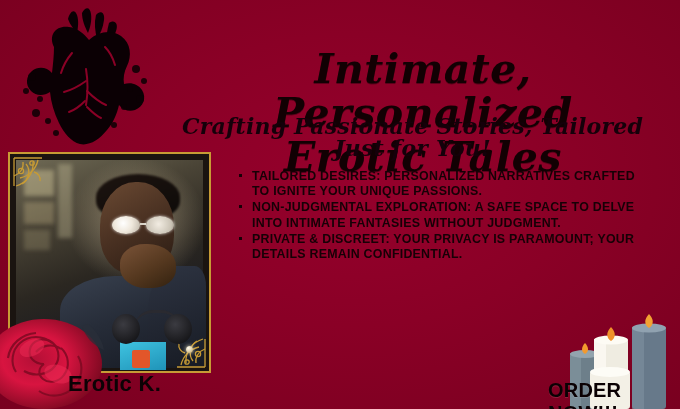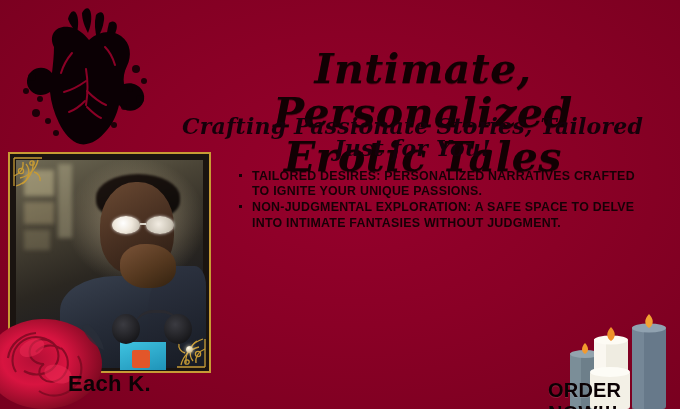--- a/index.html
+++ b/index.html
@@ -213,20 +213,21 @@
   <h1 class="title">
     <span>Intimate, Personalized</span>
     <span class="l2">Erotic Tales</span>
   </h1>
 
   <div class="subtitle">Crafting Passionate Stories, Tailored Just for You!</div>
 
   <ul class="bullets">
     <li>Tailored Desires: Personalized narratives crafted to ignite your unique passions.</li>
     <li>Non-judgmental exploration: A safe space to delve into intimate fantasies without judgment.</li>
+    <li>Private &amp; discreet: Your privacy is paramount; your details remain confidential.</li>
   </ul>
 
   <div class="photo-frame">
     <div class="photo">
       <div class="win w1"></div>
         <div class="win w2"></div>
       <div class="win w3"></div>
         <div class="win w4"></div>
       <div class="body"></div>
       <div class="hoodie-r"></div>
@@ -316,15 +317,15 @@
       <rect x="24" y="42" width="34" height="70" rx="3" fill="#efece1"></rect>
       <rect x="24" y="42" width="12" height="70" fill="#fbf9f2" opacity=".85"></rect>
       <ellipse cx="41" cy="43" rx="17" ry="4.5" fill="#fdfbf4"></ellipse>
       <path d="M41 30c5 5 5 11 0 14-5-3-5-9 0-14z" fill="#f0922a"></path>
 
       <rect x="20" y="74" width="40" height="38" rx="3" fill="#f3f0e6"></rect>
       <ellipse cx="40" cy="75" rx="20" ry="5" fill="#fdfcf6"></ellipse>
     </svg>
   </div>
 
-  <div class="name">Each K.</div>
+  <div class="name">Erotic K.</div>
   <div class="cta">ORDER NOW!!!</div>
 </div>
 
 </body></html>

